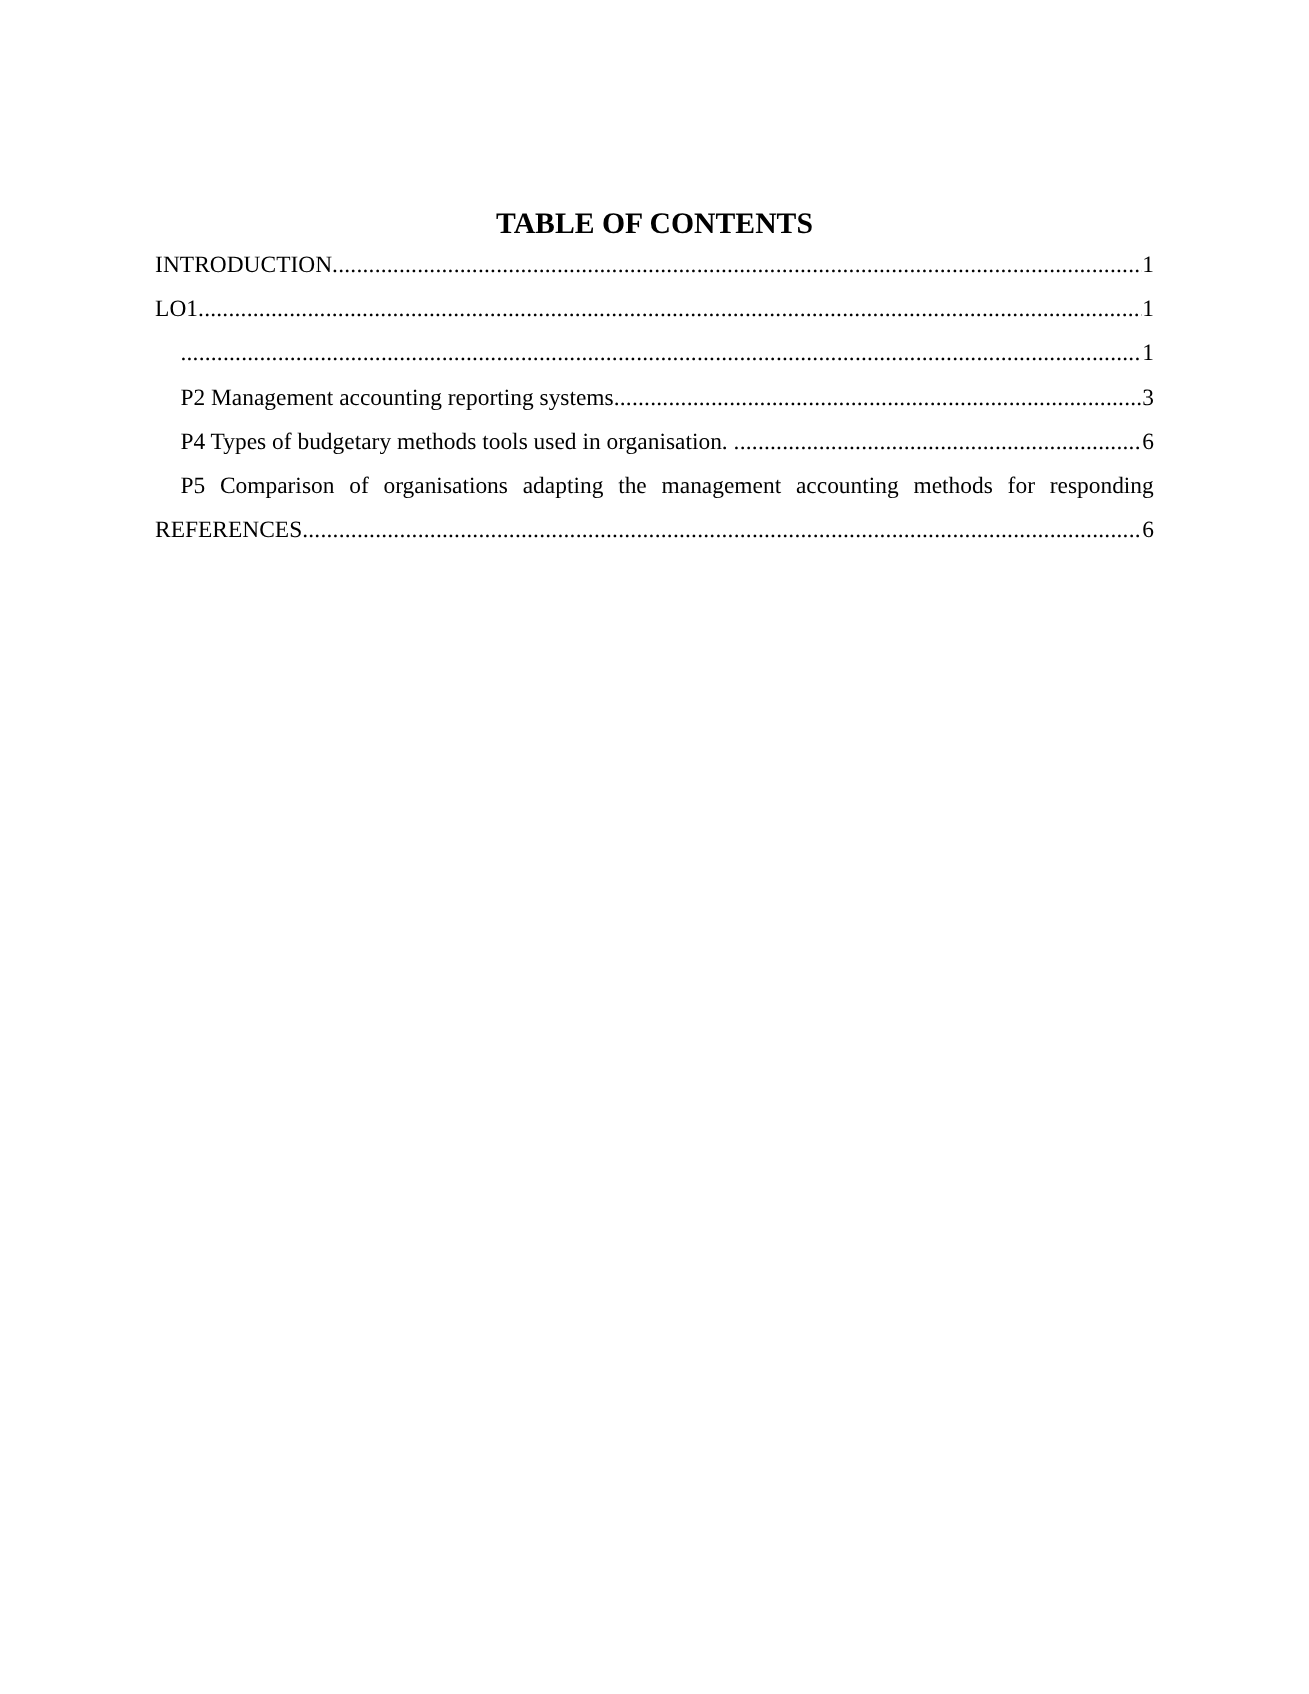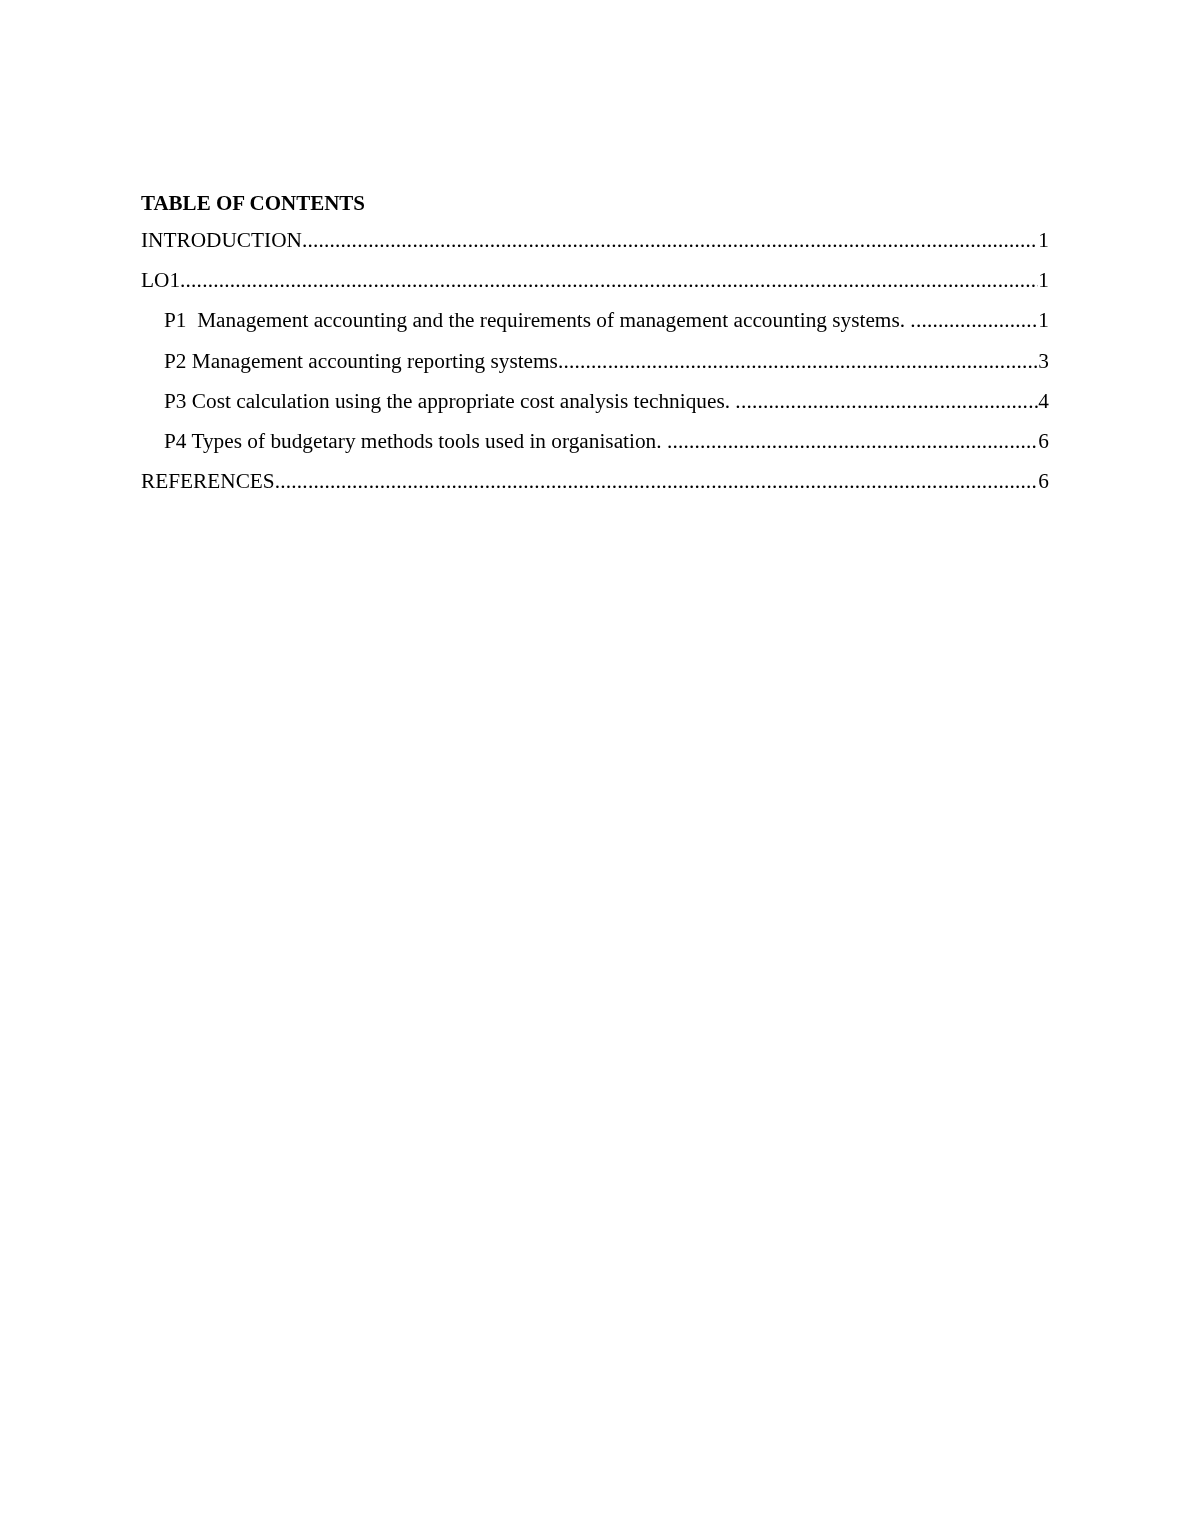--- a/index.html
+++ b/index.html
@@ -14,22 +14,23 @@
       font-family: "Liberation Serif", "DejaVu Serif", serif;
       color: #000000;
     }
     .page {
       position: absolute;
       left: 141px;
       top: 186px;
       width: 908px;
     }
     .toc-title {
+      text-align: center;
       font-weight: bold;
-      font-size: 21px;
+      font-size: 27px;
       line-height: 34px;
       margin: 0;
       padding-left: 0;
       letter-spacing: 0;
     }
     .toc-list {
       margin: 0;
       padding: 0;
       list-style: none;
     }
@@ -87,47 +88,52 @@
     </li>
     <li class="toc-entry level-1">
       <div class="row">
         <span class="text">LO1</span>
         <span class="leader"></span>
         <span class="page-num">1</span>
       </div>
     </li>
     <li class="toc-entry level-2">
       <div class="row">
-        <span class="text" style="white-space:pre">P1  Management accounting and the requirements of management accounting systems. </span>
         <span class="leader"></span>
         <span class="page-num">1</span>
       </div>
     </li>
     <li class="toc-entry level-2">
       <div class="row">
         <span class="text">P2 Management accounting reporting systems</span>
         <span class="leader"></span>
         <span class="page-num">3</span>
       </div>
     </li>
     <li class="toc-entry level-2">
       <div class="row">
-        <span class="text" style="white-space:pre">P3 Cost calculation using the appropriate cost analysis techniques. </span>
-        <span class="leader"></span>
-        <span class="page-num">4</span>
-      </div>
-    </li>
-    <li class="toc-entry level-2">
-      <div class="row">
         <span class="text" style="white-space:pre">P4 Types of budgetary methods tools used in organisation. </span>
         <span class="leader"></span>
         <span class="page-num">6</span>
       </div>
     </li>
     <li class="toc-entry level-2 multi">
+      <div class="first-line">
+        <span>P5</span>
+        <span>Comparison</span>
+        <span>of</span>
+        <span>organisations</span>
+        <span>adapting</span>
+        <span>the</span>
+        <span>management</span>
+        <span>accounting</span>
+        <span>methods</span>
+        <span>for</span>
+        <span>responding</span>
+      </div>
     </li>
     <li class="toc-entry level-1">
       <div class="row">
         <span class="text">REFERENCES</span>
         <span class="leader"></span>
         <span class="page-num">6</span>
       </div>
     </li>
   </ul>
 </div>

